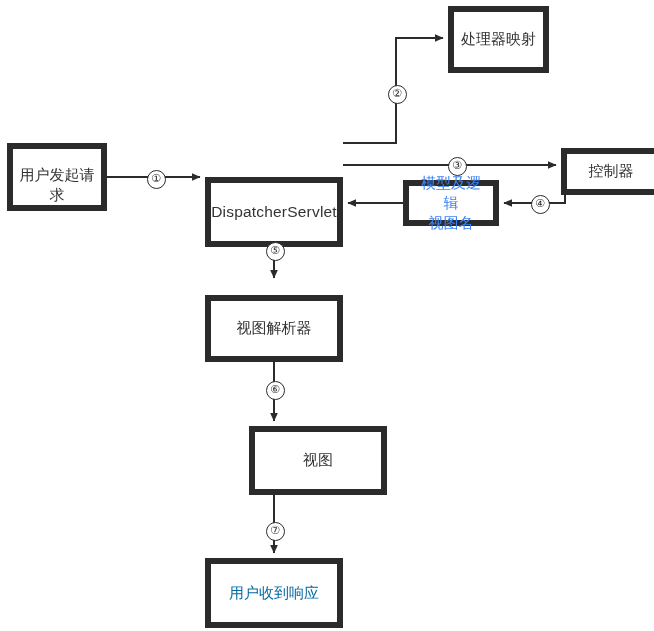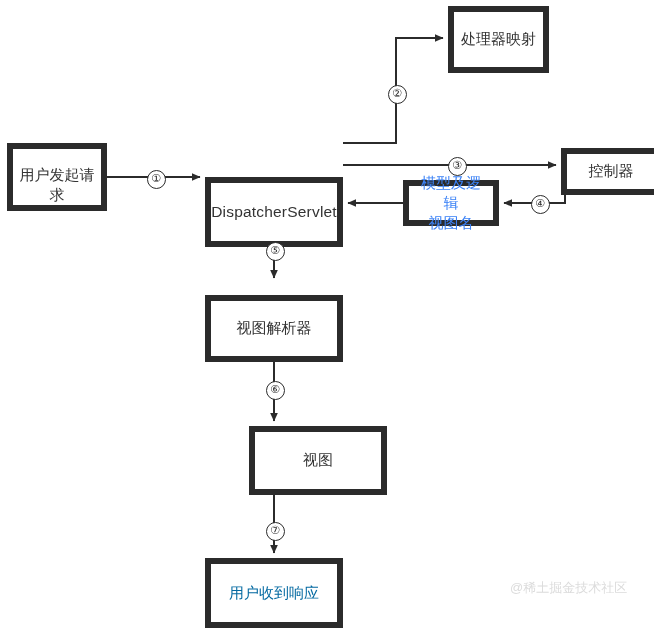--- a/index.html
+++ b/index.html
@@ -126,15 +126,14 @@
   <div id="seq-layer">
       <div class="seq" style="left: 155px; top: 178px;">①</div>
       <div class="seq" style="left: 396px; top: 93px;">②</div>
       <div class="seq" style="left: 456px; top: 165px;">③</div>
       <div class="seq" style="left: 539px; top: 203px;">④</div>
       <div class="seq" style="left: 274px; top: 250px;">⑤</div>
       <div class="seq" style="left: 274px; top: 389px;">⑥</div>
       <div class="seq" style="left: 274px; top: 530px;">⑦</div>
     </div>
 
-  <div class="watermark" style="left: 510px; top: 579px; color: rgb(220, 220, 220);">@稀土掘金技术社区</div>
 
 </div>
 
 </body></html>

